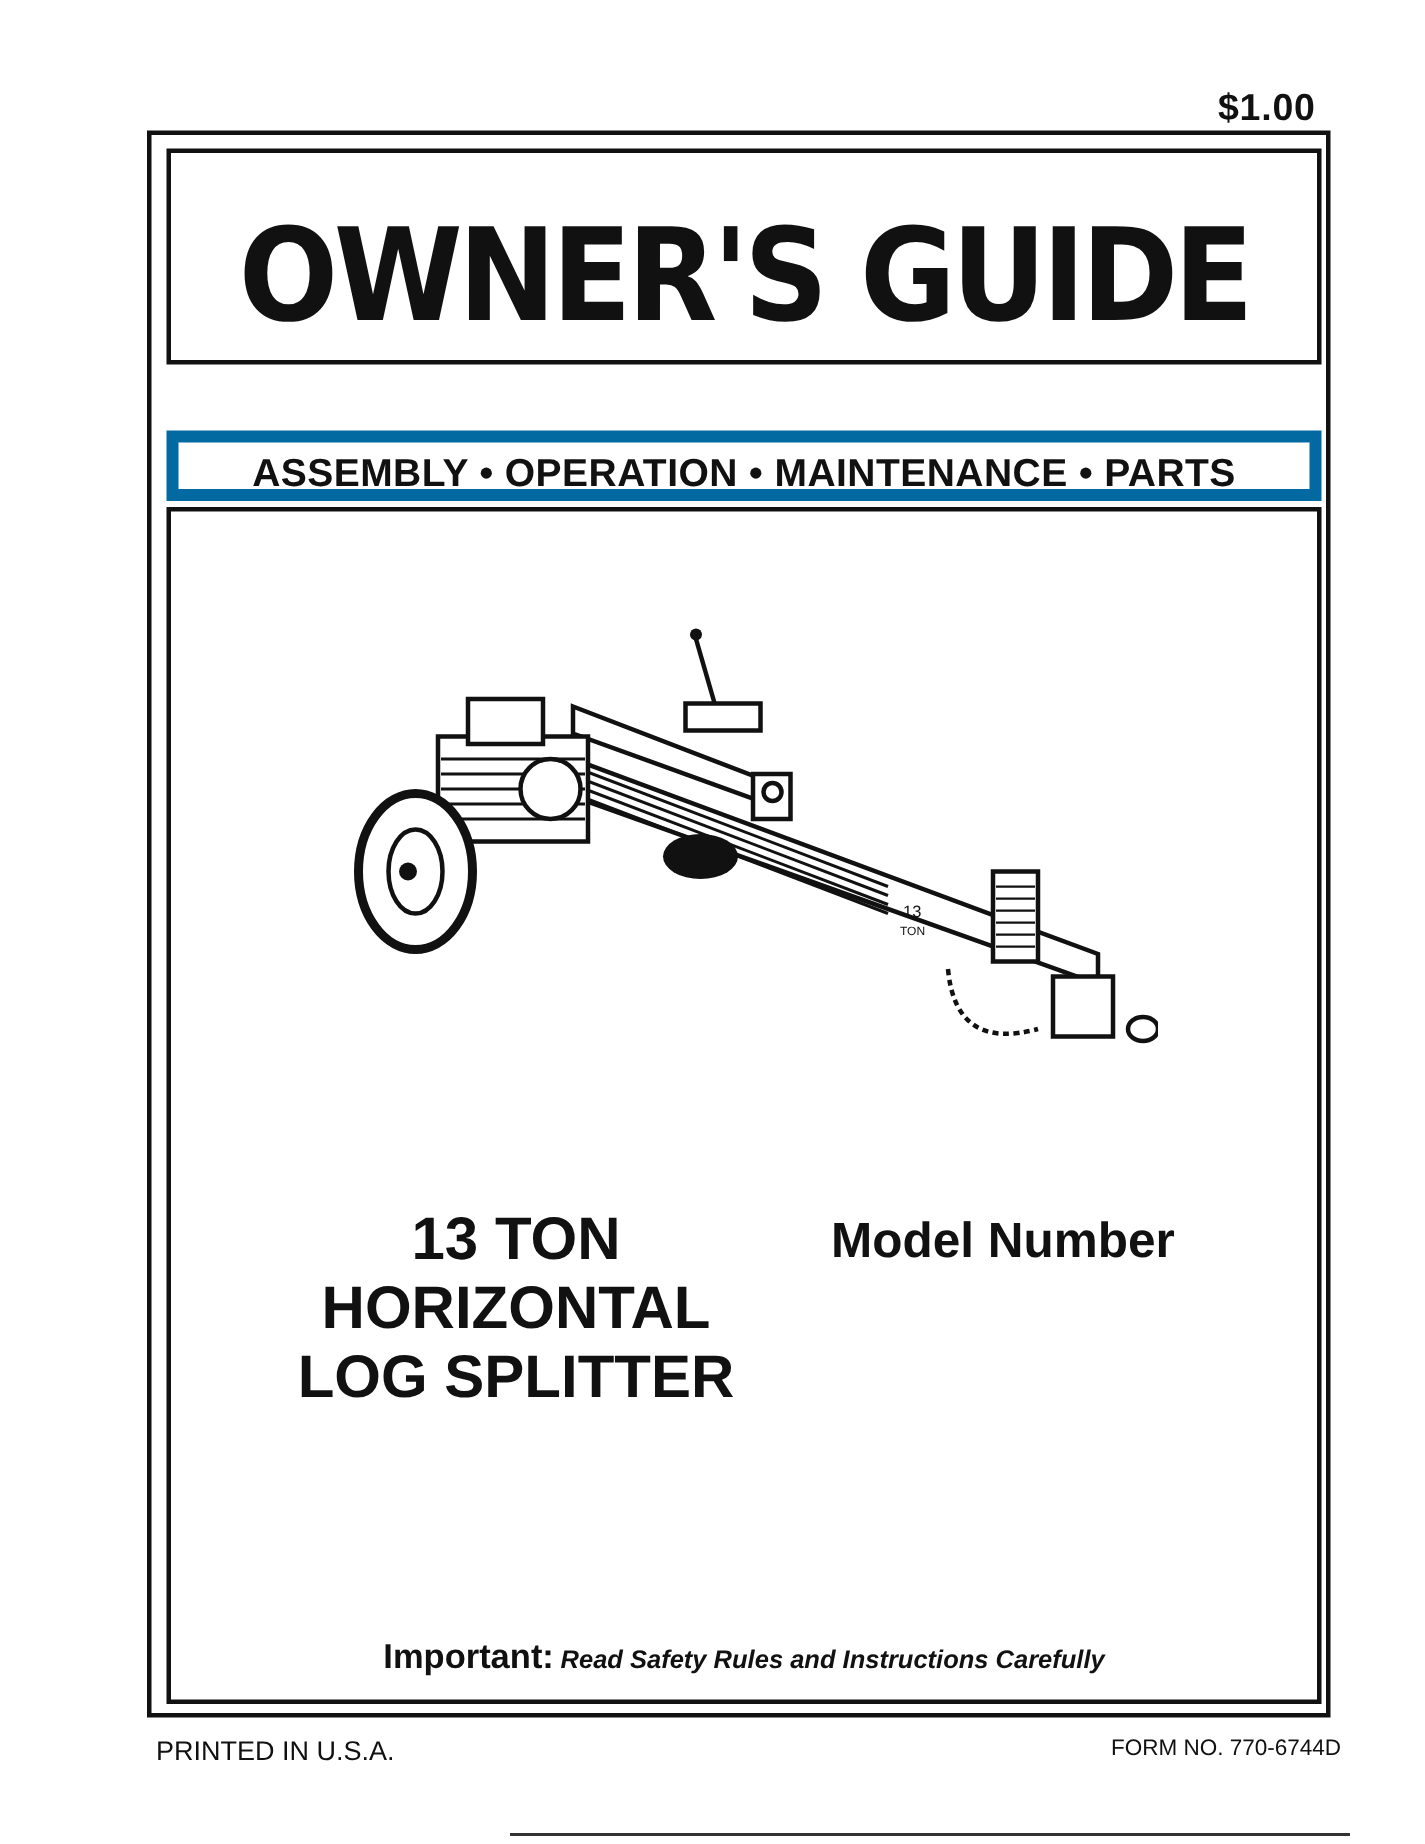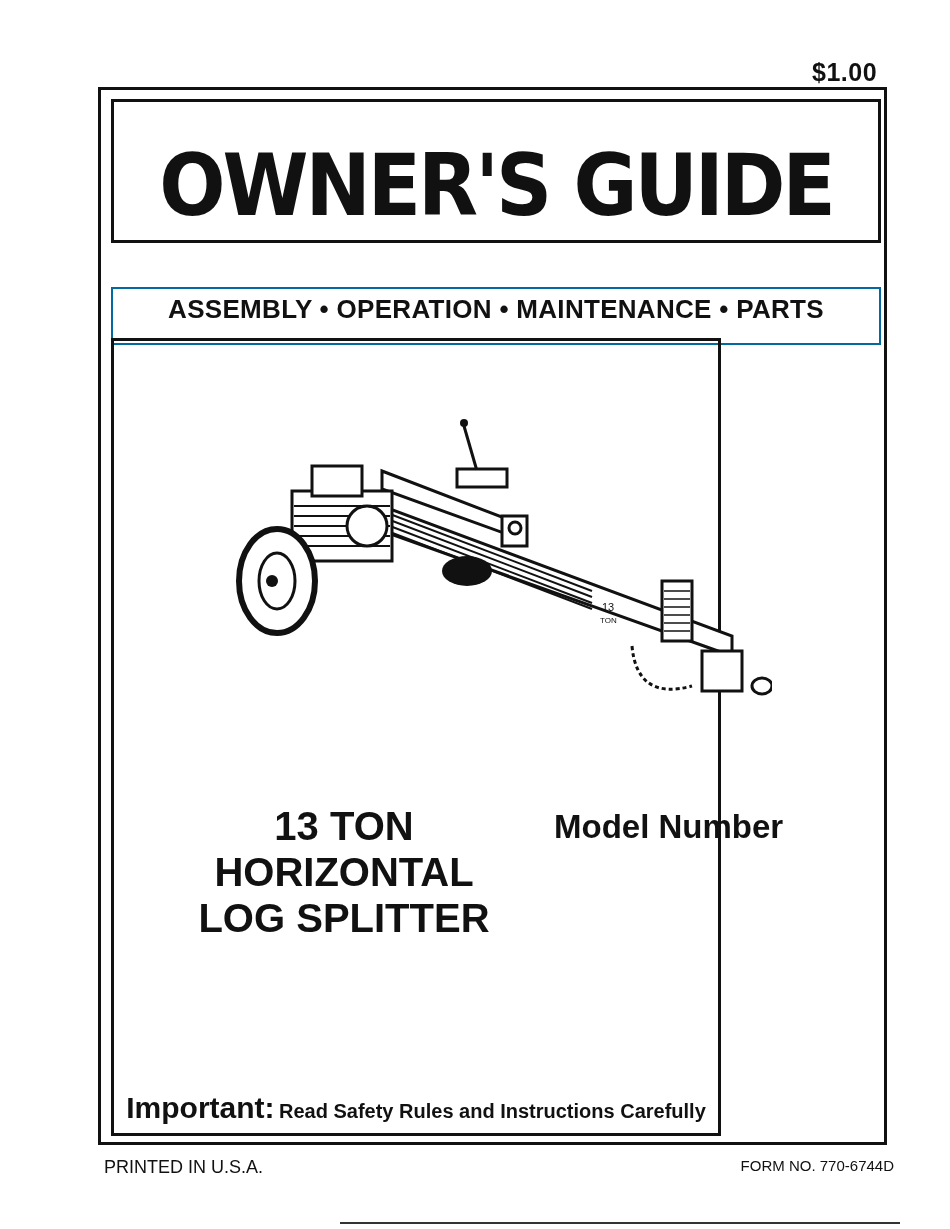--- a/index.html
+++ b/index.html
@@ -1,29 +1,29 @@
 <!DOCTYPE html>
 <html><head>
 <meta charset="utf-8">
 <style>
   html, body { margin:0; padding:0; background:#ffffff; }
   body { width:950px; height:1229px; position:relative; overflow:hidden; font-family:"Liberation Sans", sans-serif; color:#111; }
   .price { position:absolute; left:812px; top:58px; font-size:25px; font-weight:bold; letter-spacing:0.5px; }
   .outer { position:absolute; left:98px; top:87px; width:789px; height:1058px; border:3px solid #111; box-sizing:border-box; }
   .title-box { position:absolute; left:111px; top:99px; width:770px; height:144px; border:3px solid #111; box-sizing:border-box; }
   .title { position:absolute; left:0; right:0; top:40px; text-align:center; font-family:"DejaVu Sans", sans-serif; font-weight:bold; font-size:78px; letter-spacing:-3px; line-height:86px; transform:scaleY(1.1); }
-  .sub-box { position:absolute; left:111px; top:287px; width:770px; height:58px; border:2px solid #0369a1; box-sizing:border-box; }
+  .sub-box { position:absolute; left:111px; top:287px; width:770px; height:47px; border:8px solid #0369a1; box-sizing:border-box; }
   .sub { position:absolute; left:0; right:0; top:5px; text-align:center; font-size:26px; font-weight:bold; letter-spacing:0.3px; }
-  .main-box { position:absolute; left:111px; top:338px; width:610px; height:798px; border:3px solid #111; box-sizing:border-box; }
+  .main-box { position:absolute; left:111px; top:338px; width:770px; height:798px; border:3px solid #111; box-sizing:border-box; }
   .illus { position:absolute; left:118px; top:70px; width:540px; height:300px; }
   .prod { position:absolute; left:30px; top:462px; width:400px; text-align:center; font-size:40px; font-weight:bold; line-height:46px; }
   .model { position:absolute; left:440px; top:466px; width:310px; text-align:left; font-size:33px; font-weight:bold; line-height:40px; }
   .important { position:absolute; left:0; right:0; top:750px; text-align:center; }
-  .imp-label { font-size:30px; font-weight:bold; }
-  .imp-text { font-size:20px; font-weight:bold; }
+  .imp-label { font-size:23px; font-weight:bold; }
+  .imp-text { font-size:17px; font-weight:bold;font-style:italic; }
   .printed { position:absolute; left:104px; top:1157px; font-size:18px; }
   .form { position:absolute; right:56px; top:1157px; font-size:15px; }
   .bottom-rule { position:absolute; left:340px; top:1222px; width:560px; height:2px; background:#333; }
 </style>
 </head>
 <body>
 
 <div class="price">$1.00</div>
 
 <div class="outer"></div>

